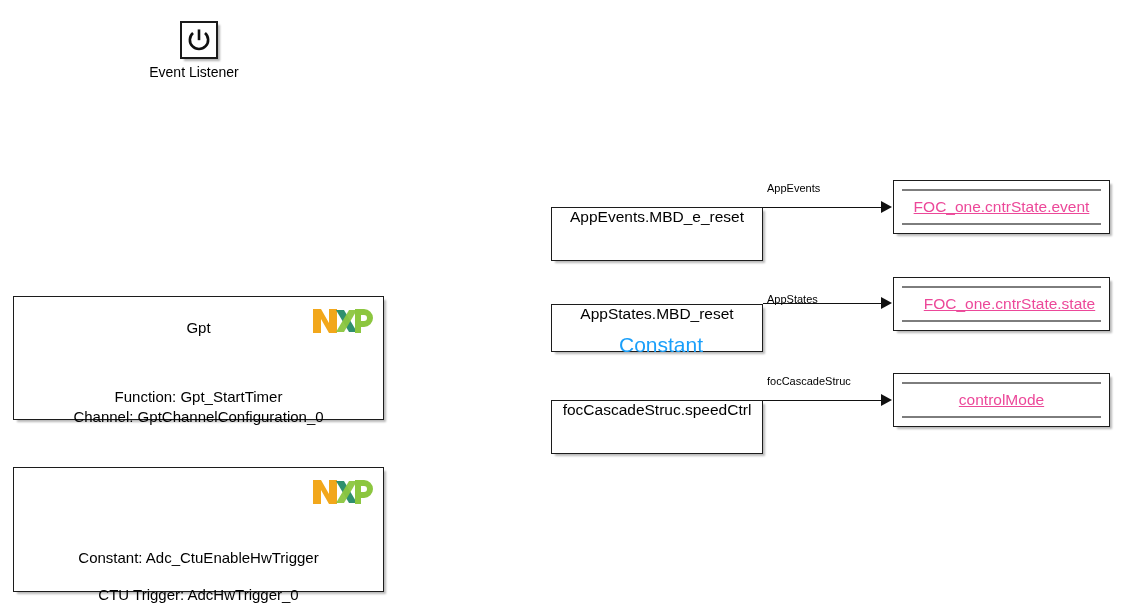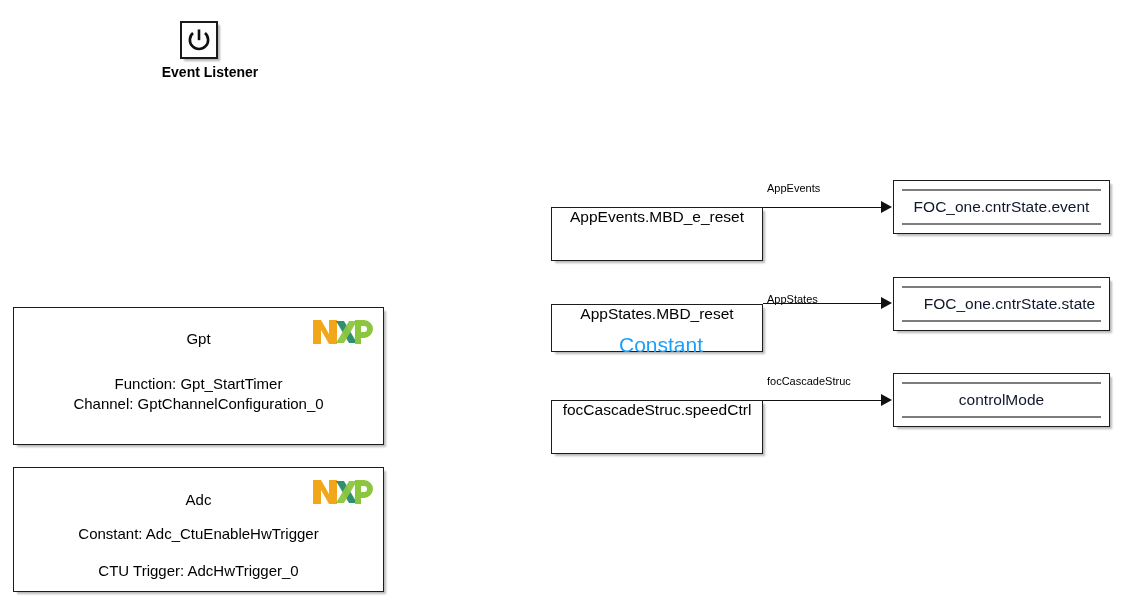--- a/index.html
+++ b/index.html
@@ -38,20 +38,21 @@
     color: #000;
     white-space: nowrap;
   }
   .nxp-block .line {
     position: absolute;
     left: 0; right: 0;
     text-align: center;
     font-size: 15px;
     color: #000;
     white-space: nowrap;
+    margin-top: 24px;
   }
 
   
   .nxp-logo {
     position: absolute;
     width: 62px;
     height: 30px;
   }
   .nxp-logo svg { display:block; width:62px; height:30px; }
 
@@ -89,23 +90,24 @@
   }
 
   
   .dst-block {
     display: flex;
     align-items: center;
     justify-content: center;
   }
   .dst-block .label {
     font-size: 15.5px;
-    color: #0f172a;
+    color: #ec4899;
     white-space: nowrap;
     z-index: 2;
+    text-decoration: underline;
   }
   .dst-block .rule {
     position: absolute;
     left: 8px;
     right: 8px;
     height: 2px;
     background: #7d7d7d;
   }
   .dst-block .rule.top { top: 8px; }
   .dst-block .rule.bottom { bottom: 8px; }
@@ -141,24 +143,24 @@
 <body>
 
 <div id="canvas">
 
   <div class="event-listener-icon" style="left:180px; top:21px;">
     <svg viewBox="0 0 38 38">
       <path d="M12.3 11.2 A 10.2 10.2 0 1 0 25.7 11.2" fill="none" stroke="#0f0f0f" stroke-width="2.9" stroke-linecap="butt"></path>
       <line x1="19" y1="7.2" x2="19" y2="19.2" stroke="#0f0f0f" stroke-width="2.9" stroke-linecap="butt"></line>
     </svg>
   </div>
-  <div class="event-listener-label" style="left:120px; top:64px; width:180px;font-weight:bold;">Event Listener</div>
-
-
-  <div class="block nxp-block" style="left:13px; top:307px; width:371px; height:138px;">
+  <div class="event-listener-label" style="left:104px; top:64px; width:180px;">Event Listener</div>
+
+
+  <div class="block nxp-block" style="left:13px; top:296px; width:371px; height:124px;">
     <div class="nxp-logo" style="right:10px; top:9px;">
       <svg viewBox="0 0 62 30">
         <g>
           <polygon points="2,3 2,27 10,27 10,13 18,27 26,27 26,3 18,3 18,17 10,3" fill="#f2a71b"></polygon>
           <polygon points="25,4 33,4 46,26 38,26" fill="#2f8f6e"></polygon>
           <polygon points="46,4 38,4 25,26 33,26" fill="#8cc63f" opacity="0.95"></polygon>
           <path d="M44,3 h9 a9,9 0 0 1 0,18 h-3 v6 h-6 z M50,9 v6 h3 a3,3 0 0 0 0,-6 z" fill="#8cc63f"></path>
         </g>
       </svg>
     </div>
@@ -171,21 +173,20 @@
     <div class="nxp-logo" style="right:10px; top:9px;">
       <svg viewBox="0 0 62 30">
         <g>
           <polygon points="2,3 2,27 10,27 10,13 18,27 26,27 26,3 18,3 18,17 10,3" fill="#f2a71b"></polygon>
           <polygon points="25,4 33,4 46,26 38,26" fill="#2f8f6e"></polygon>
           <polygon points="46,4 38,4 25,26 33,26" fill="#8cc63f" opacity="0.95"></polygon>
           <path d="M44,3 h9 a9,9 0 0 1 0,18 h-3 v6 h-6 z M50,9 v6 h3 a3,3 0 0 0 0,-6 z" fill="#8cc63f"></path>
         </g>
       </svg>
     </div>
-    <div class="title" style="top:23px;">Adc</div>
     <div class="line" style="top:57px;">Constant: Adc_CtuEnableHwTrigger</div>
     <div class="line" style="top:94px;">CTU Trigger: AdcHwTrigger_0</div>
   </div>
 
   <div class="block src-block" style="left:551px; top:180px; width:212px; height:54px;">
     <span class="label">AppEvents.MBD_e_reset</span>
   </div>
   <div class="signal-line" style="left:763px; top:207px; width:119px;"></div>
   <div class="signal-arrow" style="left:881px; top:201px;"></div>
   <div class="signal-label" style="left:767px; top:182px;">AppEvents</div>

